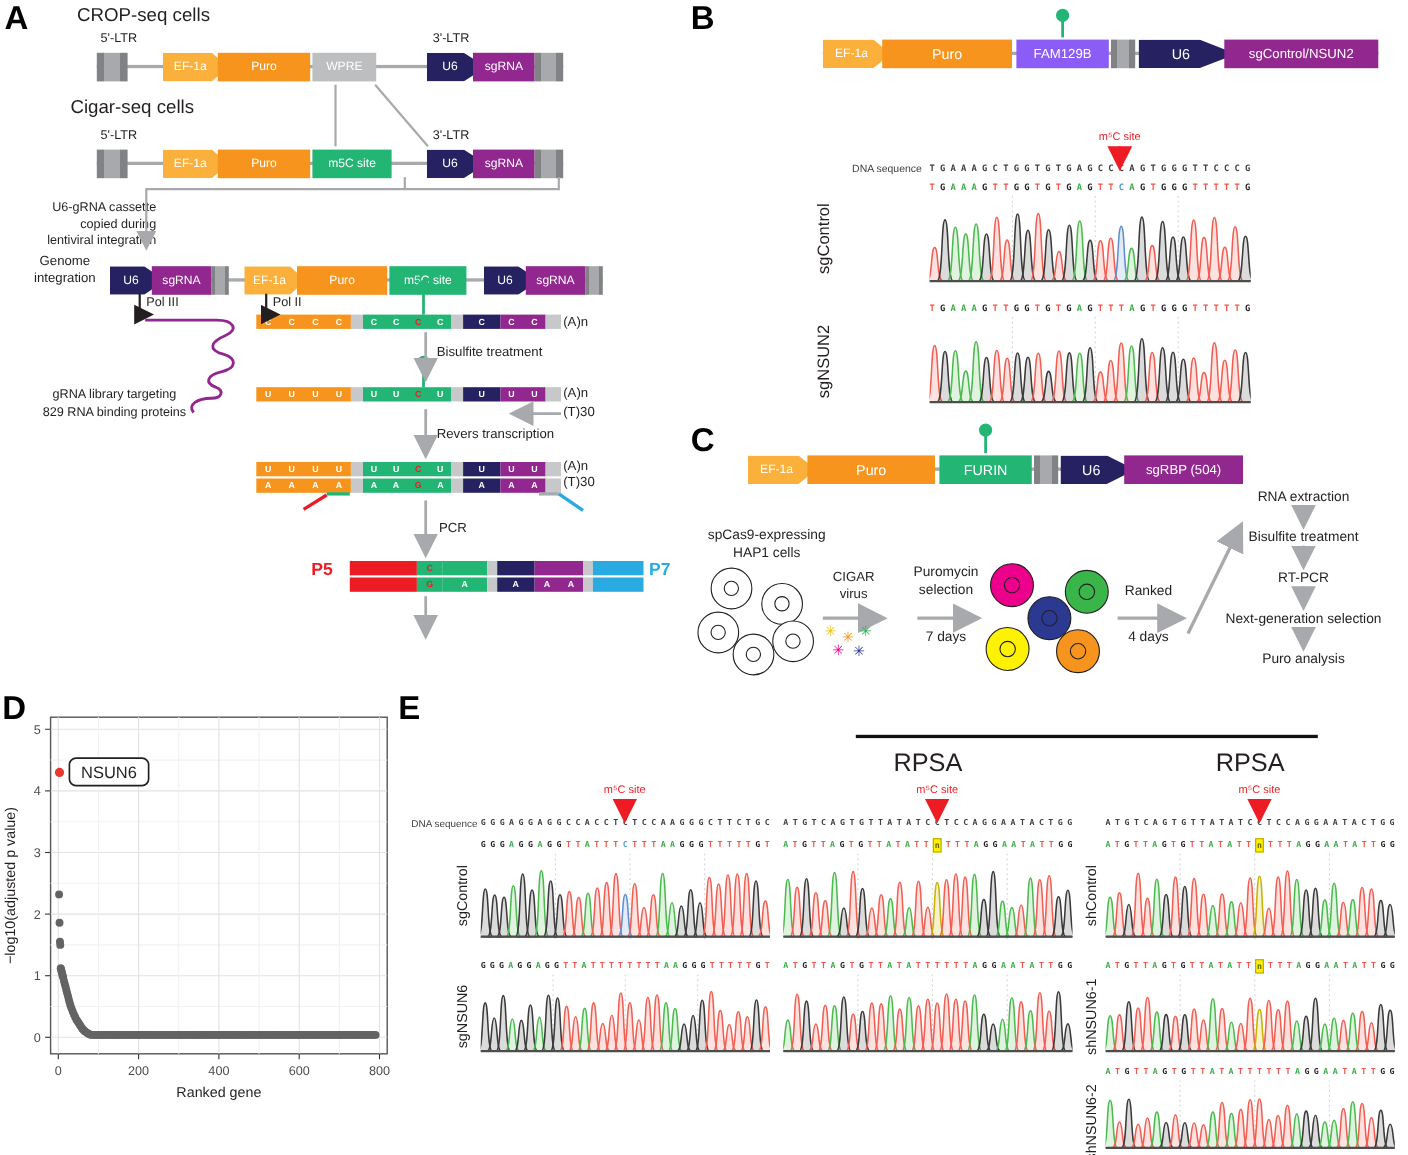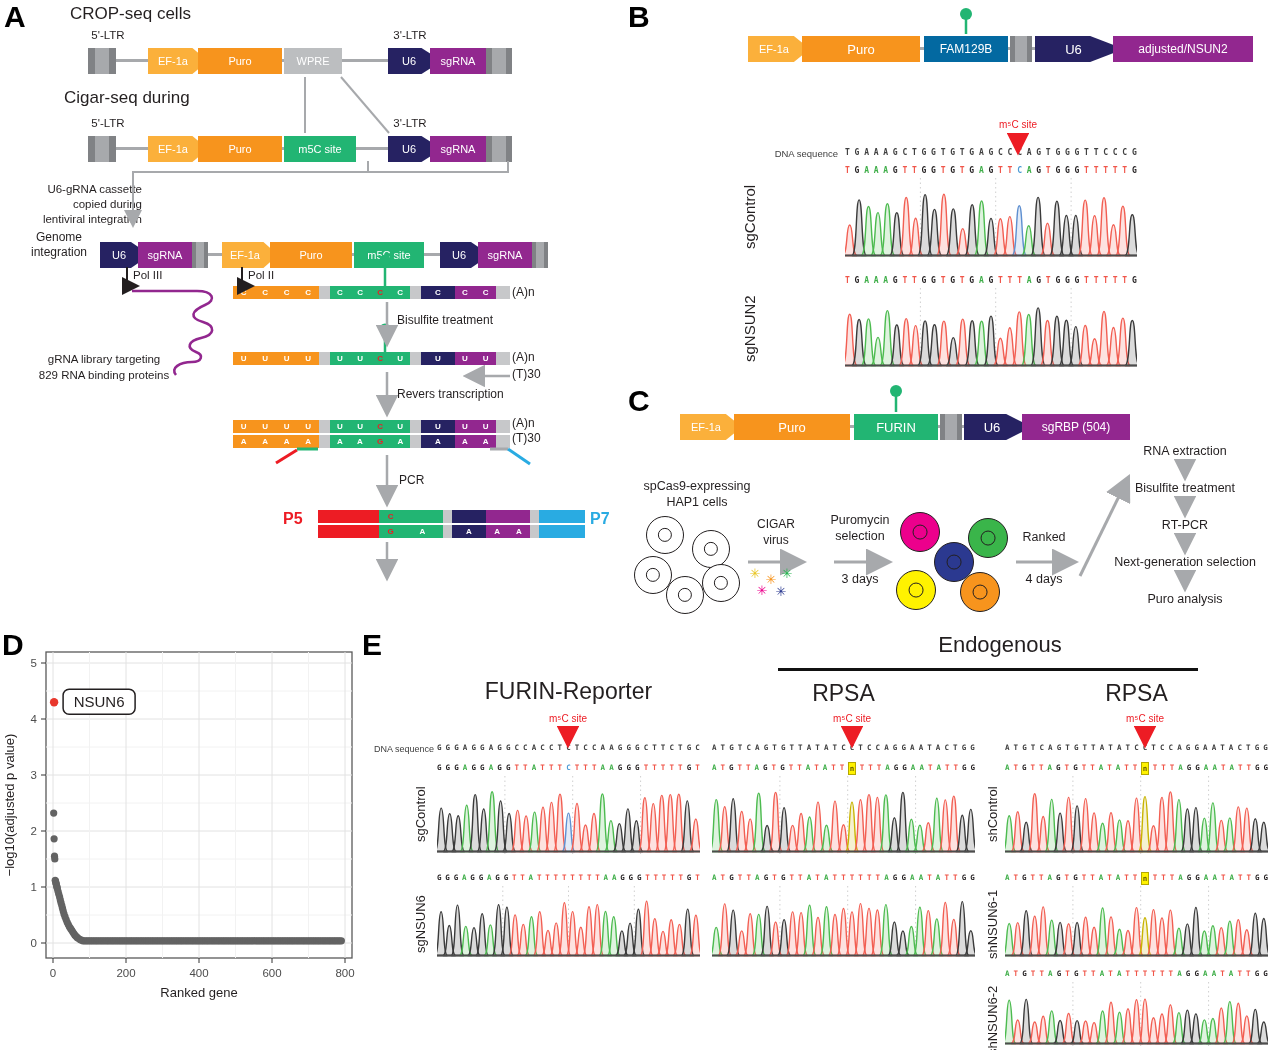--- a/index.html
+++ b/index.html
@@ -48,21 +48,21 @@
     <div class="bb" style="left:0;top:13px;width:424px"></div>
     <div class="ltr" style="left:0;top:2px;width:28px"></div>
     <div class="garrow" style="left:60px;top:2px;width:50px;background:#FBB03B">EF-1a</div>
     <div class="gbox" style="left:110px;top:2px;width:84px;background:#F7941D">Puro</div>
     <div class="gbox" style="left:196px;top:2px;width:58px;background:#BCBEC0">WPRE</div>
     <div class="garrow u6arrow" style="left:300px;top:2px;width:42px;background:#262262">U6</div>
     <div class="gbox" style="left:342px;top:2px;width:56px;background:#92278F">sgRNA</div>
     <div class="ltr" style="left:398px;top:2px;width:26px"></div>
   </div>
 
-  <div class="lbl" style="left:64px;top:88px;font-size:17px">Cigar-seq during</div>
+  <div class="lbl" style="left:64px;top:88px;font-size:17px">Cigar-seq cells</div>
 
   <div class="lbl ctr" style="left:78px;top:117px;width:60px;font-size:11.5px">5'-LTR</div>
   <div class="lbl ctr" style="left:380px;top:117px;width:60px;font-size:11.5px">3'-LTR</div>
   <div class="abs" style="left:88px;top:134px;width:424px;height:30px">
     <div class="bb" style="left:0;top:13px;width:424px"></div>
     <div class="ltr" style="left:0;top:2px;width:28px"></div>
     <div class="garrow" style="left:60px;top:2px;width:50px;background:#FBB03B">EF-1a</div>
     <div class="gbox" style="left:110px;top:2px;width:84px;background:#F7941D">Puro</div>
     <div class="gbox" style="left:196px;top:2px;width:72px;background:#22B573">m5C site</div>
     <div class="garrow u6arrow" style="left:300px;top:2px;width:42px;background:#262262">U6</div>
@@ -234,24 +234,24 @@
       <div class="barseg" style="background: rgb(199, 200, 202); flex: 3 1 0%;"></div>
       <div class="barseg" style="background: rgb(41, 171, 226); flex: 16 1 0%;"></div>
     </div>
 
 
   <div class="plabel" style="left:628px;top:0px">B</div>
   <div class="abs" style="left:748px;top:34px;width:505px;height:30px">
     <div class="bb" style="left:0;top:13px;width:505px"></div>
     <div class="garrow" style="left:0;top:2px;width:52px;background:#FBB03B">EF-1a</div>
     <div class="gbox" style="left:54px;top:2px;width:118px;background:#F7941D;font-size:13px">Puro</div>
-    <div class="gbox" style="left:176px;top:2px;width:84px;background:#0369a1;font-size:12px">FAM129B</div>
+    <div class="gbox" style="left:176px;top:2px;width:84px;background:#8b5cf6;font-size:12px">FAM129B</div>
     <div class="ltr" style="left:262px;top:2px;width:22px"></div>
     <div class="garrow u6arrow" style="left:287px;top:2px;width:77px;background:#262262;font-size:13px">U6</div>
-    <div class="gbox" style="left:365px;top:2px;width:140px;background:#92278F;font-size:12px">adjusted/NSUN2</div>
+    <div class="gbox" style="left:365px;top:2px;width:140px;background:#92278F;font-size:12px">sgControl/NSUN2</div>
   </div>
   <div class="lbl ctr red" style="left:978px;top:119px;width:80px;font-size:10px">m⁵C site</div>
   <div class="lbl rgt" style="left:742px;top:148px;width:96px;font-size:9.5px;color:#404040">DNA sequence</div>
   <div class="seq seqB" style="left:845px;top:147px;width:292px">
       <span style="color: rgb(64, 64, 64);">T</span>
       <span style="color: rgb(64, 64, 64);">G</span>
       <span style="color: rgb(64, 64, 64);">A</span>
       <span style="color: rgb(64, 64, 64);">A</span>
       <span style="color: rgb(64, 64, 64);">A</span>
       <span style="color: rgb(64, 64, 64);">G</span>
@@ -452,21 +452,21 @@
       <div class="nuc"></div>
     </div>
   <div class="cell" style="left:666px;top:576px;width:36px;height:36px">
       <div class="nuc"></div>
     </div>
 
   <div class="lbl ctr" style="left:745px;top:517px;width:62px;font-size:12px;line-height:1.3">CIGAR
 virus</div>
   <div class="lbl ctr" style="left:812px;top:512px;width:96px;font-size:12.5px;line-height:1.3">Puromycin
 selection</div>
-  <div class="lbl ctr" style="left:812px;top:572px;width:96px;font-size:12.5px">3 days</div>
+  <div class="lbl ctr" style="left:812px;top:572px;width:96px;font-size:12.5px">7 days</div>
 
   <div class="cell" style="left:900px;top:512px;width:38px;height:38px;background:#EC008C">
       <div class="nuc"></div>
     </div>
   <div class="cell" style="left:968px;top:518px;width:38px;height:38px;background:#3AB54A">
       <div class="nuc"></div>
     </div>
   <div class="cell" style="left:934px;top:542px;width:38px;height:38px;background:#2B3990">
       <div class="nuc"></div>
     </div>
@@ -717,24 +717,22 @@
       <circle cx="339.6" cy="310.8" r="3.6" fill="#636363"></circle>
       <circle cx="341.4" cy="310.8" r="3.6" fill="#636363"></circle>
       <circle cx="54.1" cy="72.2" r="4.2" fill="#E8372C"></circle>
       <rect x="63.1" y="59.2" width="72" height="25" rx="6" fill="#FFF" stroke="#231F20" stroke-width="1.5"></rect>
       <text x="99.1" y="77.2" text-anchor="middle" font-size="15" fill="#231F20">NSUN6</text>
       <text x="199" y="367" text-anchor="middle" font-size="13" fill="#231F20">Ranked gene</text>
       <text transform="rotate(-90 14 175)" x="14" y="175" text-anchor="middle" font-size="13" fill="#231F20">−log10(adjusted p value)</text>
     </svg>
 
   <div class="plabel" style="left:362px;top:628px">E</div>
-  <div class="lbl ctr" style="left:800px;top:632px;width:400px;font-size:22px">Endogenous</div>
   <div class="abs" style="left:778px;top:668px;width:420px;height:3px;background:#111"></div>
 
-  <div class="lbl ctr" style="left:437px;top:678px;width:263px;font-size:23px">FURIN-Reporter</div>
   <div class="lbl ctr" style="left:712px;top:680px;width:263px;font-size:23px">RPSA</div>
   <div class="lbl ctr" style="left:1005px;top:680px;width:263px;font-size:23px">RPSA</div>
 
   <div class="lbl ctr red" style="left:528px;top:713px;width:80px;font-size:10px">m⁵C site</div>
   <div class="lbl ctr red" style="left:812px;top:713px;width:80px;font-size:10px">m⁵C site</div>
   <div class="lbl ctr red" style="left:1105px;top:713px;width:80px;font-size:10px">m⁵C site</div>
 
   <div class="lbl rgt" style="left:364px;top:744px;width:70px;font-size:9px;color:#404040">DNA sequence</div>
   <div class="seq" style="left:437px;top:742px;width:263px">
       <span style="color: rgb(64, 64, 64);">G</span>

